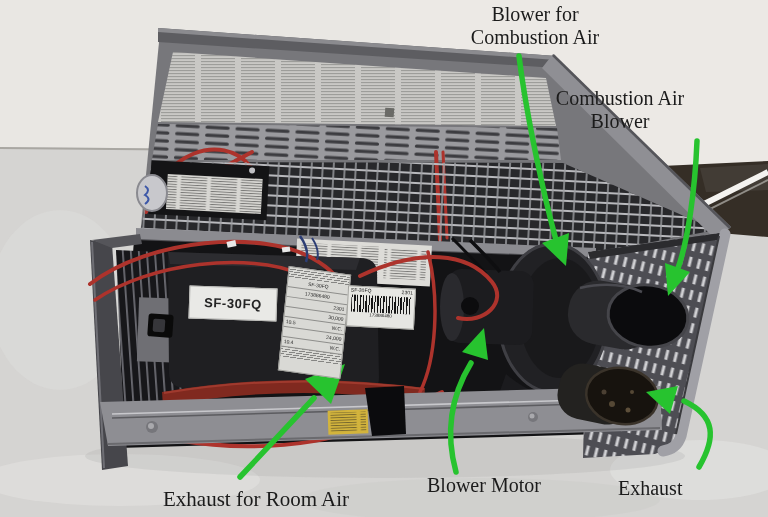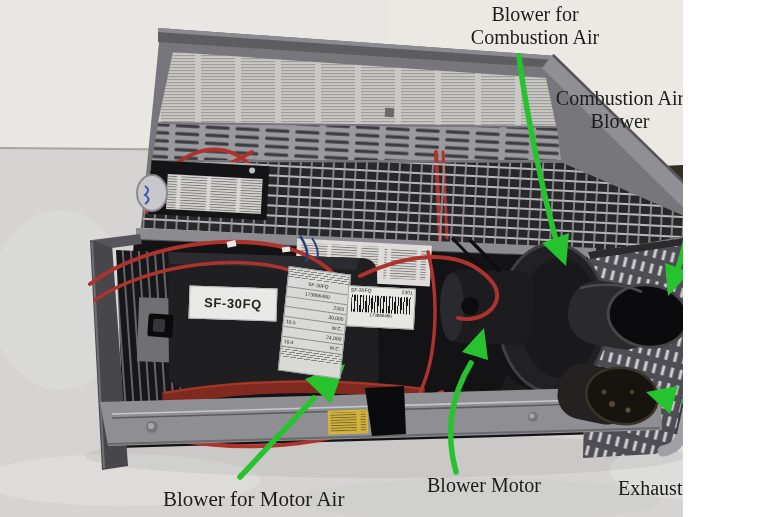--- a/index.html
+++ b/index.html
@@ -1,16 +1,16 @@
 <!DOCTYPE html>
 <html><head>
 <meta charset="utf-8">
 <style>
   html,body{margin:0;padding:0;background:#ffffff;}
-  #canvas{position:relative;width:683px;height:517px;overflow:hidden;
+  #canvas{position:relative;width:768px;height:517px;overflow:hidden;
           font-family:"Liberation Serif", serif;background:#d5d4d2;}
   .abs{position:absolute;}
   .callout{position:absolute;color:#1b1b1b;font-family:"Liberation Serif",serif;
            font-size:20px;line-height:23px;white-space:nowrap;}
   .callout.center{text-align:center;white-space:normal;}
   
   #model-plate{position:absolute;left:189px;top:287px;width:86px;height:31px;
     background:#e9e9e6;border:1px solid #b9b9b6;transform:rotate(2deg);
     display:flex;align-items:center;justify-content:center;
     font-family:"Liberation Sans",sans-serif;font-weight:bold;font-size:13px;
@@ -248,21 +248,21 @@
   <div class="callout center" style="left:435px;top:3px;width:200px;">
     <div>Blower for</div>
     <div>Combustion Air</div>
   </div>
 
   <div class="callout center" style="left:535px;top:87px;width:170px;">
     <div>Combustion Air</div>
     <div>Blower</div>
   </div>
 
-  <div class="callout" style="left:163px;top:488px;font-size:21px;">Blower for Motor Air</div>
+  <div class="callout" style="left:163px;top:488px;font-size:21px;">Exhaust for Room Air</div>
 
   <div class="callout" style="left:427px;top:474px;">Blower Motor</div>
 
   <div class="callout" style="left:618px;top:477px;">Exhaust</div>
 
   <div id="model-plate">SF-30FQ</div>
 
   <div id="spec-plate">
     <div class="lines"></div>
     <div class="row c">SF-30FQ</div>

